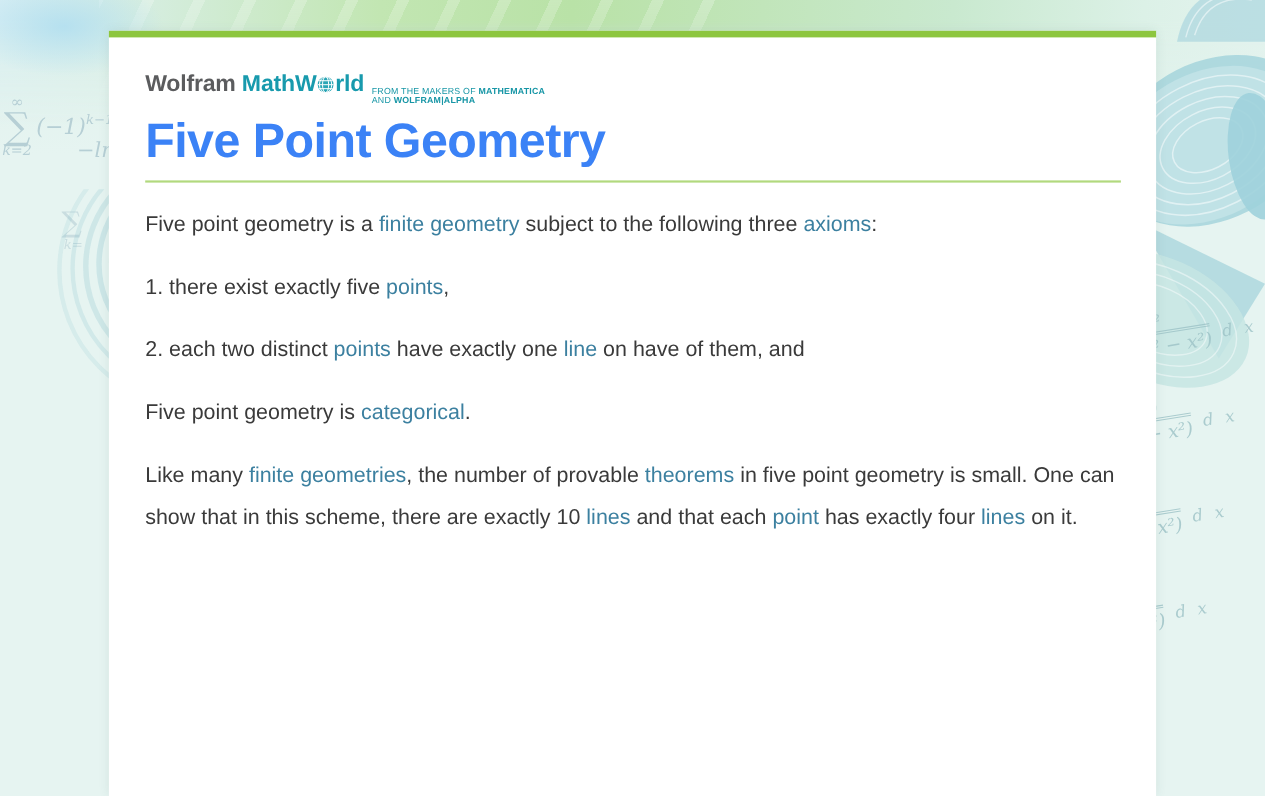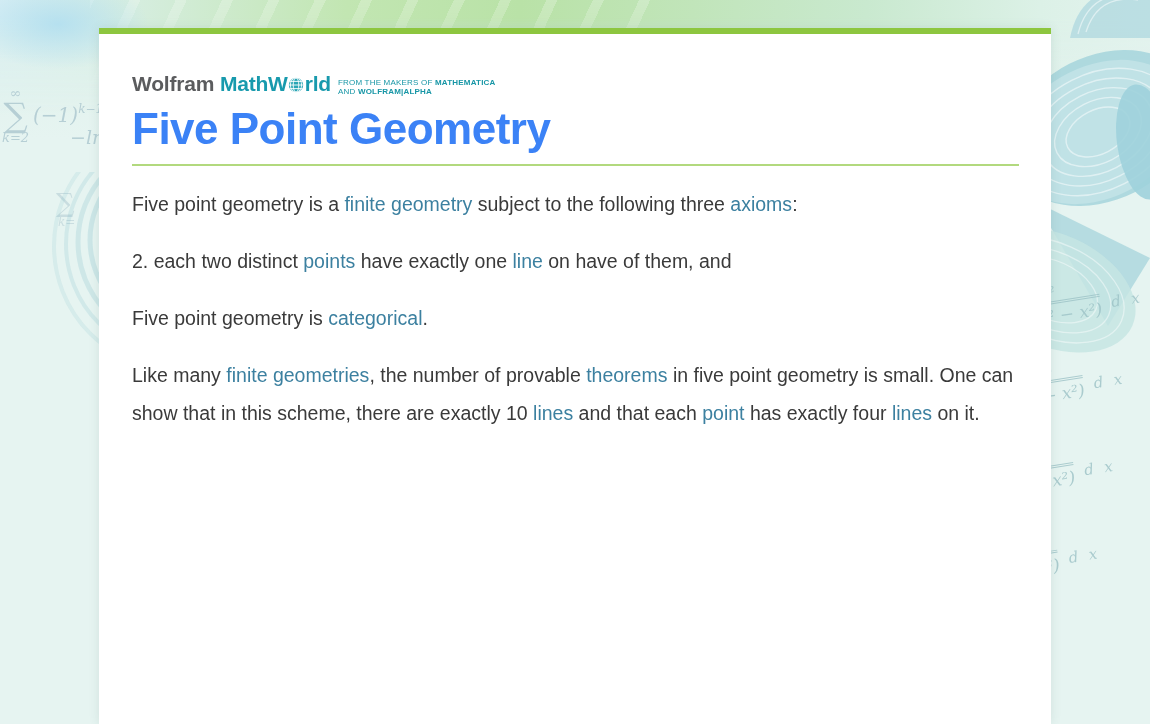--- a/index.html
+++ b/index.html
@@ -47,21 +47,21 @@
   .rf-dx{font-size:15px;margin-left:10px;letter-spacing:3px;vertical-align:6px;}
   .rf0{top:278px;left:1028px;}
   .rf1{top:358px;left:1028px;}
   .rf2{top:462px;left:1032px;}
   .rf3{top:548px;left:1036px;}
   
   .card{position:absolute;top:28px;left:99px;width:952px;height:696px;z-index:2;
     background:#ffffff;border-top:6px solid #8dc63f;box-sizing:border-box;
     padding:23px 32px 0 33px;box-shadow:0 0 10px rgba(60,100,90,.12);}
   
-  .logo-row{display:flex;align-items:flex-end;}
+  .logo-row{display:flex;align-items:center;}
   .logo-text{font-size:21px;font-weight:700;letter-spacing:-.2px;line-height:24px;white-space:nowrap;}
   .logo-wolfram{color:#5b5c5e;}
   .logo-mathworld{color:#189aad;}
   .globe{vertical-align:-2px;margin:0 .5px;}
   .tagline{margin-left:7px;margin-top:21px;color:#1796a6;font-size:8px;line-height:9px;
     letter-spacing:.2px;white-space:nowrap;}
   .tagline b{font-weight:700;}
   
   .page-title{margin:9px 0 0 0;font-size:44px;font-weight:600;color:#3b82f6;
     letter-spacing:-.5px;line-height:1.08;}
@@ -152,18 +152,19 @@
       <span>FROM THE MAKERS OF </span><b>MATHEMATICA</b><br>
       <span>AND </span><b>WOLFRAM|ALPHA</b>
     </span>
   </div>
 
   <h1 class="page-title">Five Point Geometry</h1>
   <hr class="title-rule">
 
   <div class="article">
       <p class="para"><span>Five point geometry is a </span><a class="wlink">finite geometry</a><span> subject to the following three </span><a class="wlink">axioms</a><span>:</span></p>
+      <p class="para"><span>1. there exist exactly five </span><a class="wlink">points</a><span>,</span></p>
       <p class="para"><span>2. each two distinct </span><a class="wlink">points</a><span> have exactly one </span><a class="wlink">line</a><span> on have of them, and</span></p>
       <p class="para"><span>Five point geometry is </span><a class="wlink">categorical</a><span>.</span></p>
       <p class="para"><span>Like many </span><a class="wlink">finite geometries</a><span>, the number of provable </span><a class="wlink">theorems</a><span> in five point geometry is small. One can show that in this scheme, there are exactly 10 </span><a class="wlink">lines</a><span> and that each </span><a class="wlink">point</a><span> has exactly four </span><a class="wlink">lines</a><span> on it.</span></p>
     </div>
 
 </div>
 
 </body></html>

